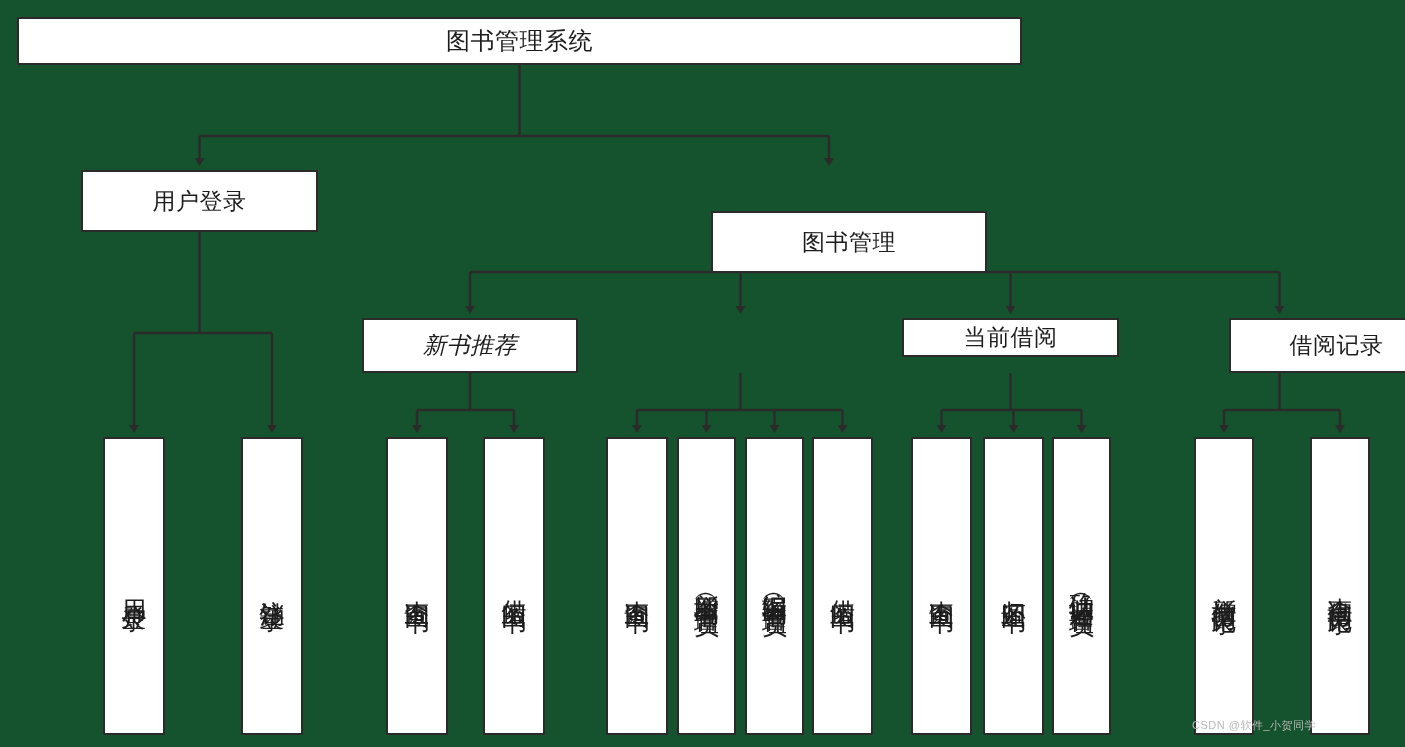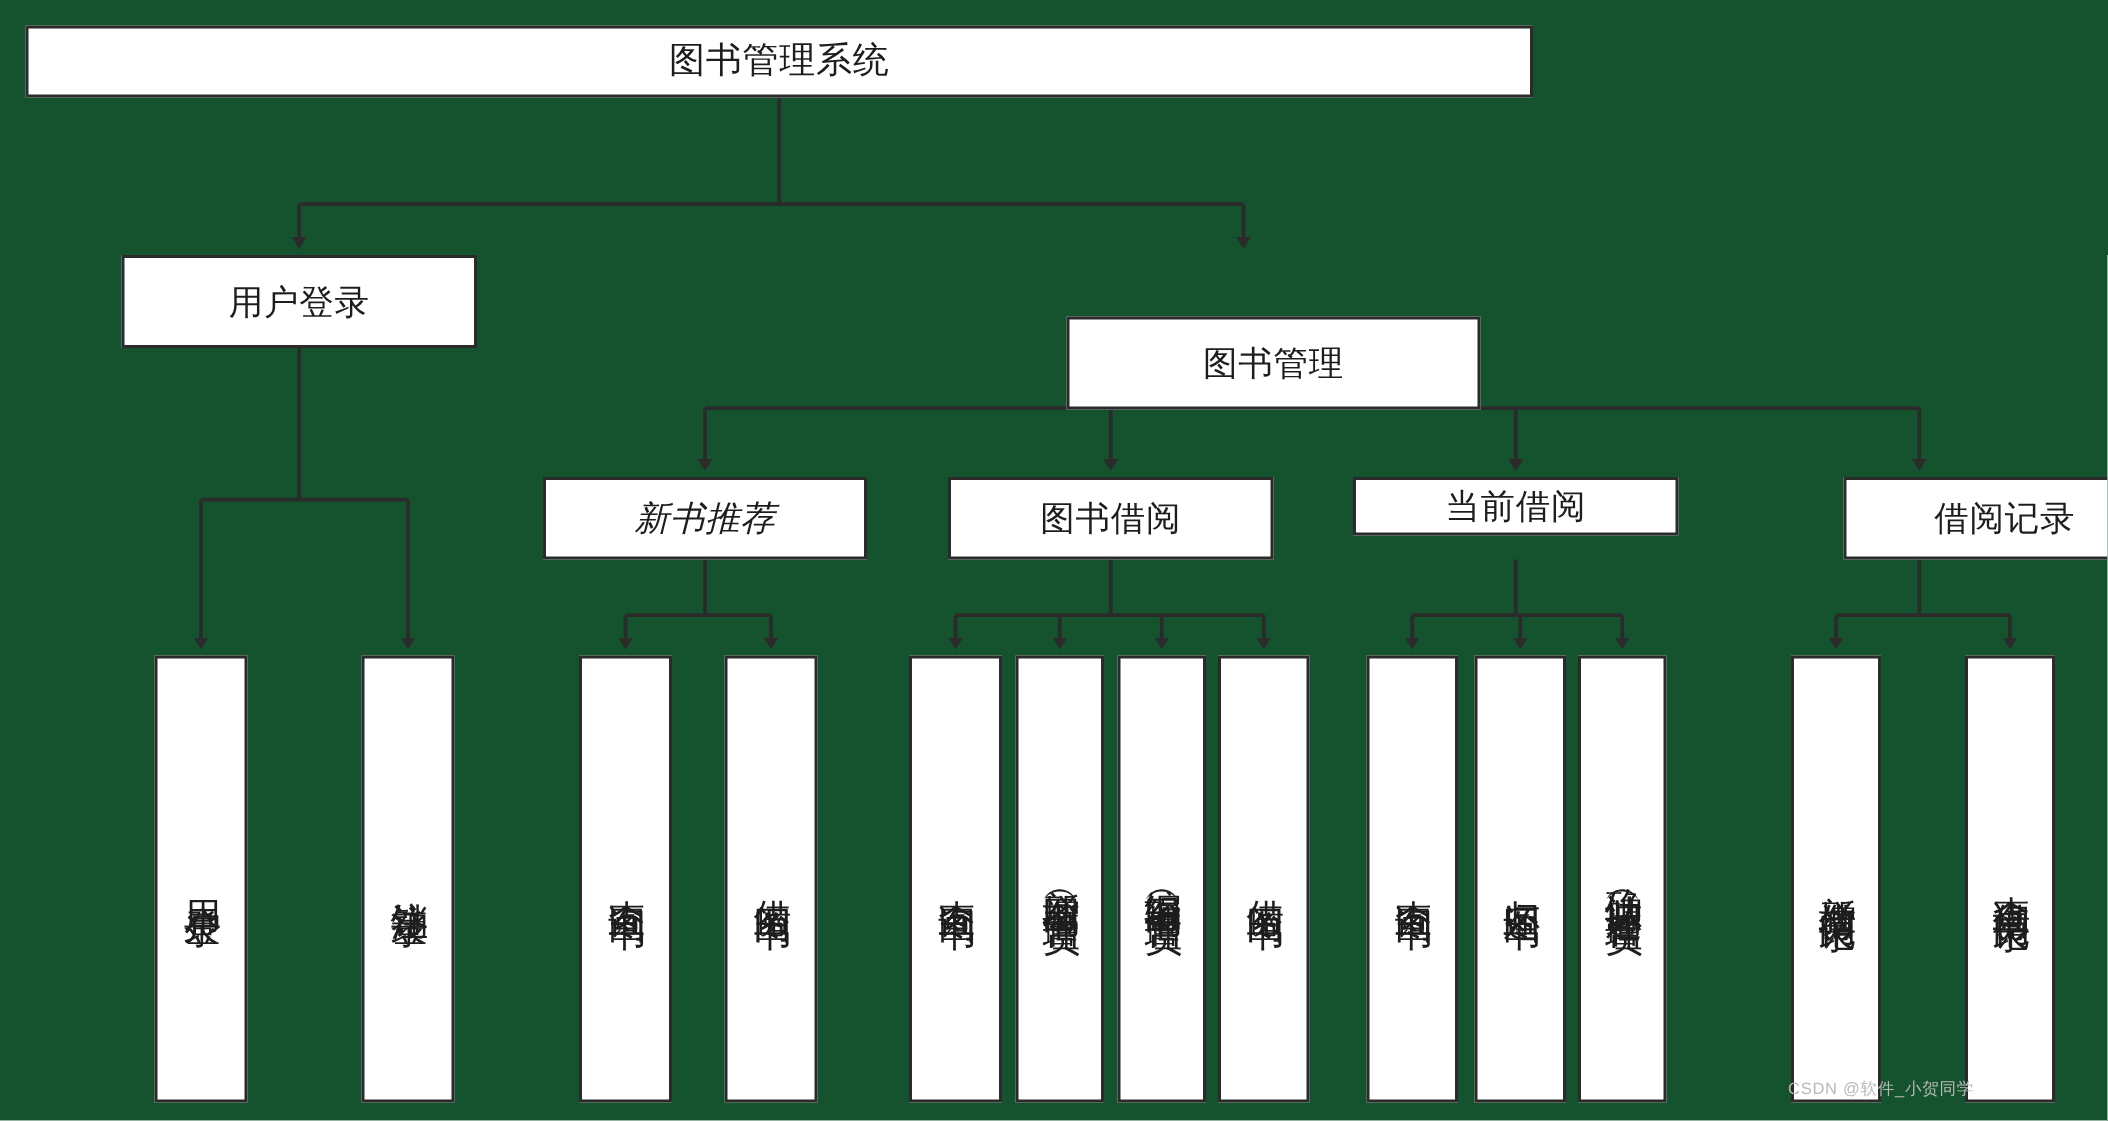--- a/index.html
+++ b/index.html
@@ -134,23 +134,20 @@
   <div class="node h" style="left:81px; top:170px; width:237px; height:62px;">
     <span class="label">用户登录</span>
   </div>
   <div class="node h" style="left:711px; top:170px; width:276px; height:62px;margin-top:41px;">
     <span class="label">图书管理</span>
   </div>
 
   <div class="node h" style="left:362px; top:318px; width:216px; height:55px;font-style:italic;">
     <span class="label">新书推荐</span>
   </div>
-  <div class="node h" style="left:632px; top:318px; width:217px; height:55px;">
-    <span class="label">图书借阅</span>
-  </div>
   <div class="node h" style="left:902px; top:318px; width:217px; height:39px;">
     <span class="label">当前借阅</span>
   </div>
   <div class="node h" style="left:1229px; top:318px; width:215px; height:55px;">
     <span class="label">借阅记录</span>
   </div>
 
   <div class="node v" style="left:103px; top:437px; width:62px; height:298px;">
     <span class="label">用户登录</span>
   </div>

